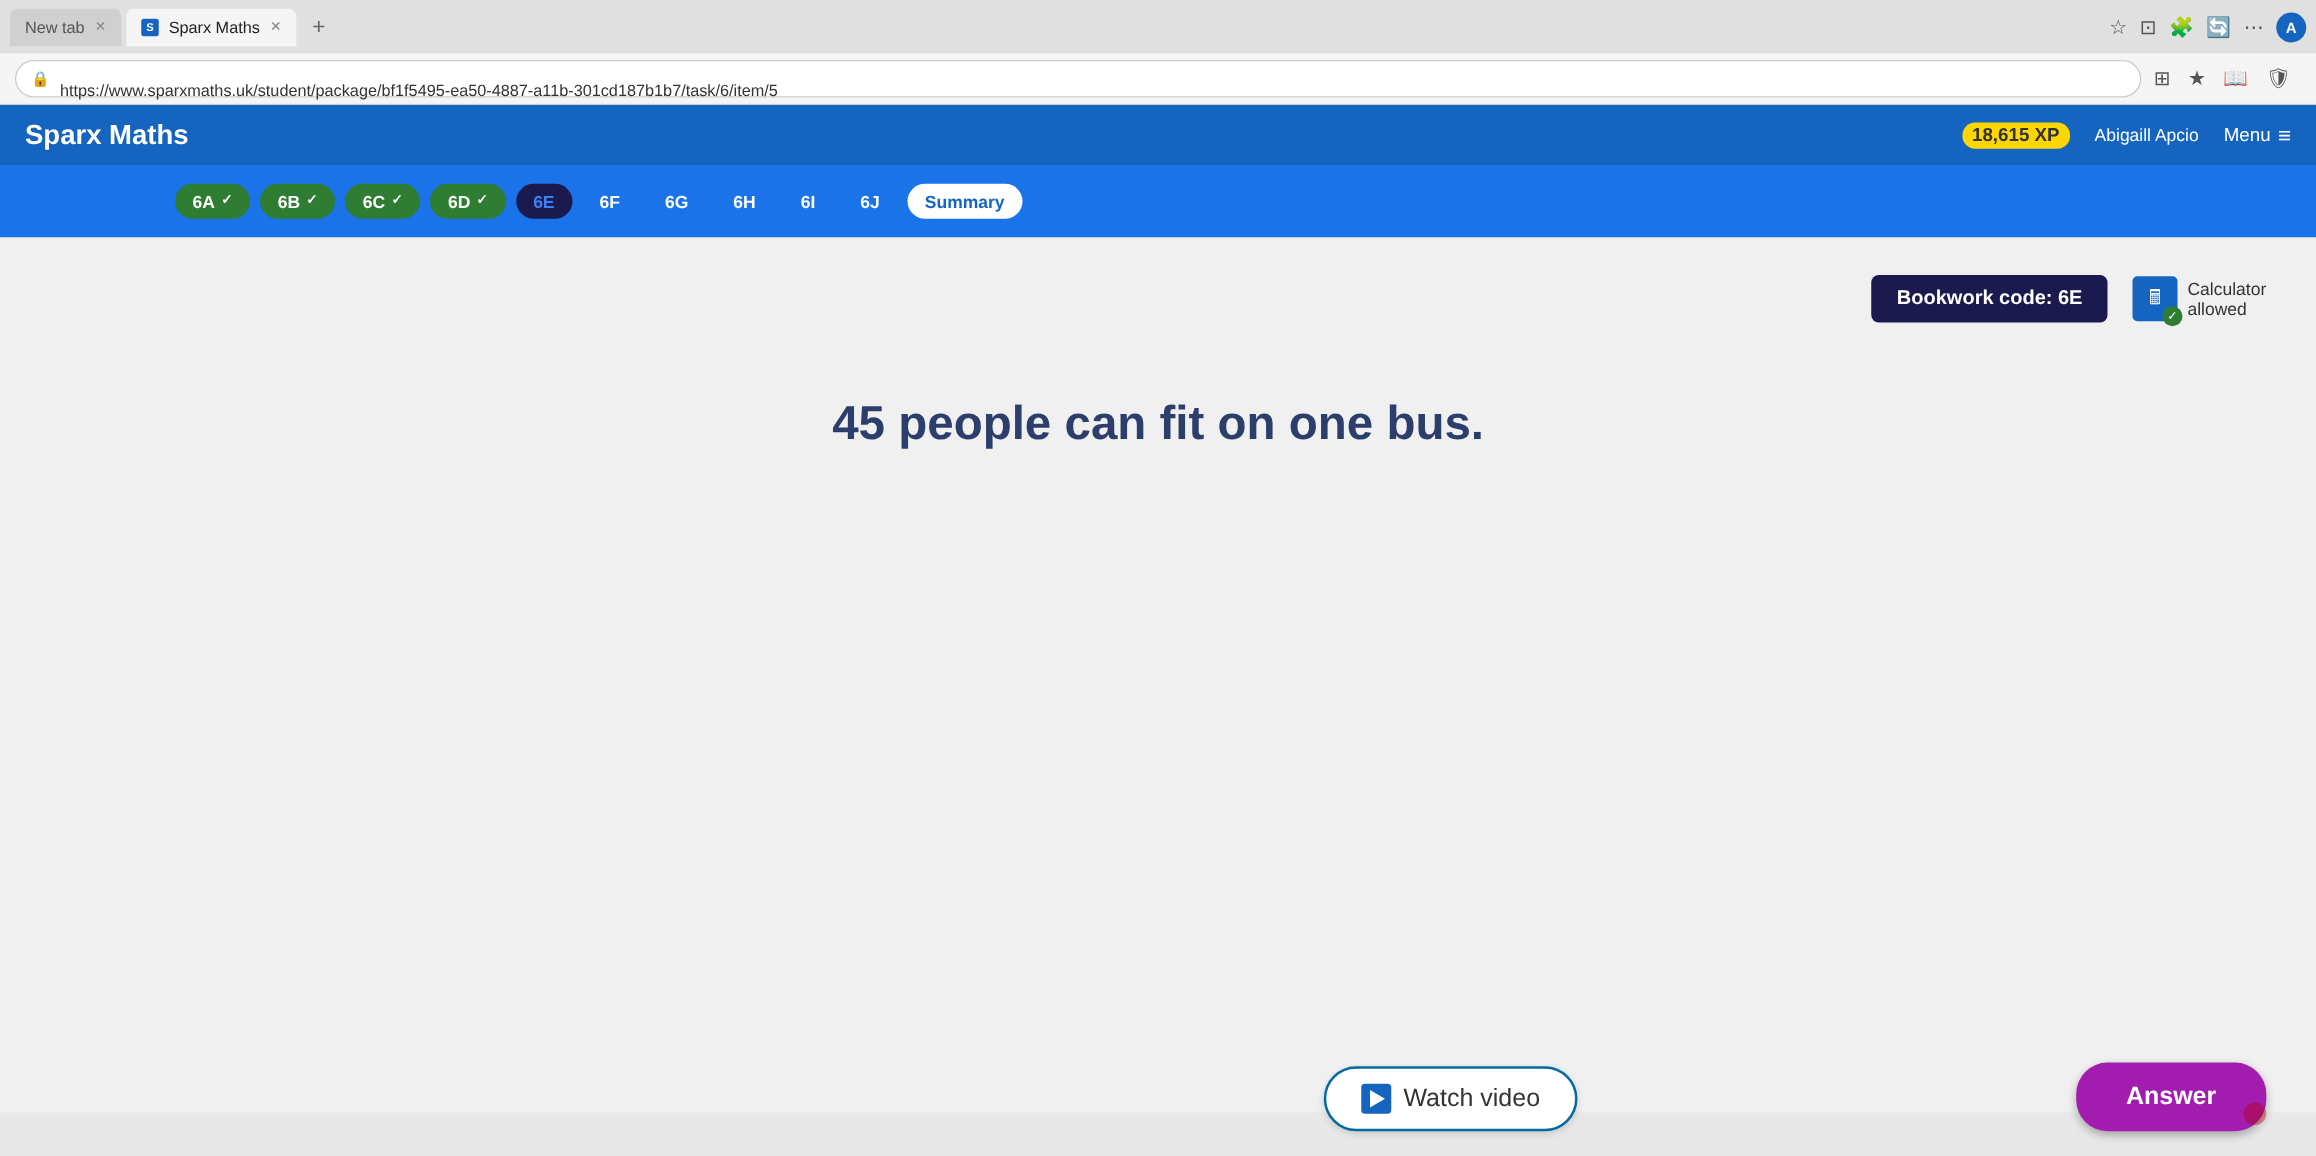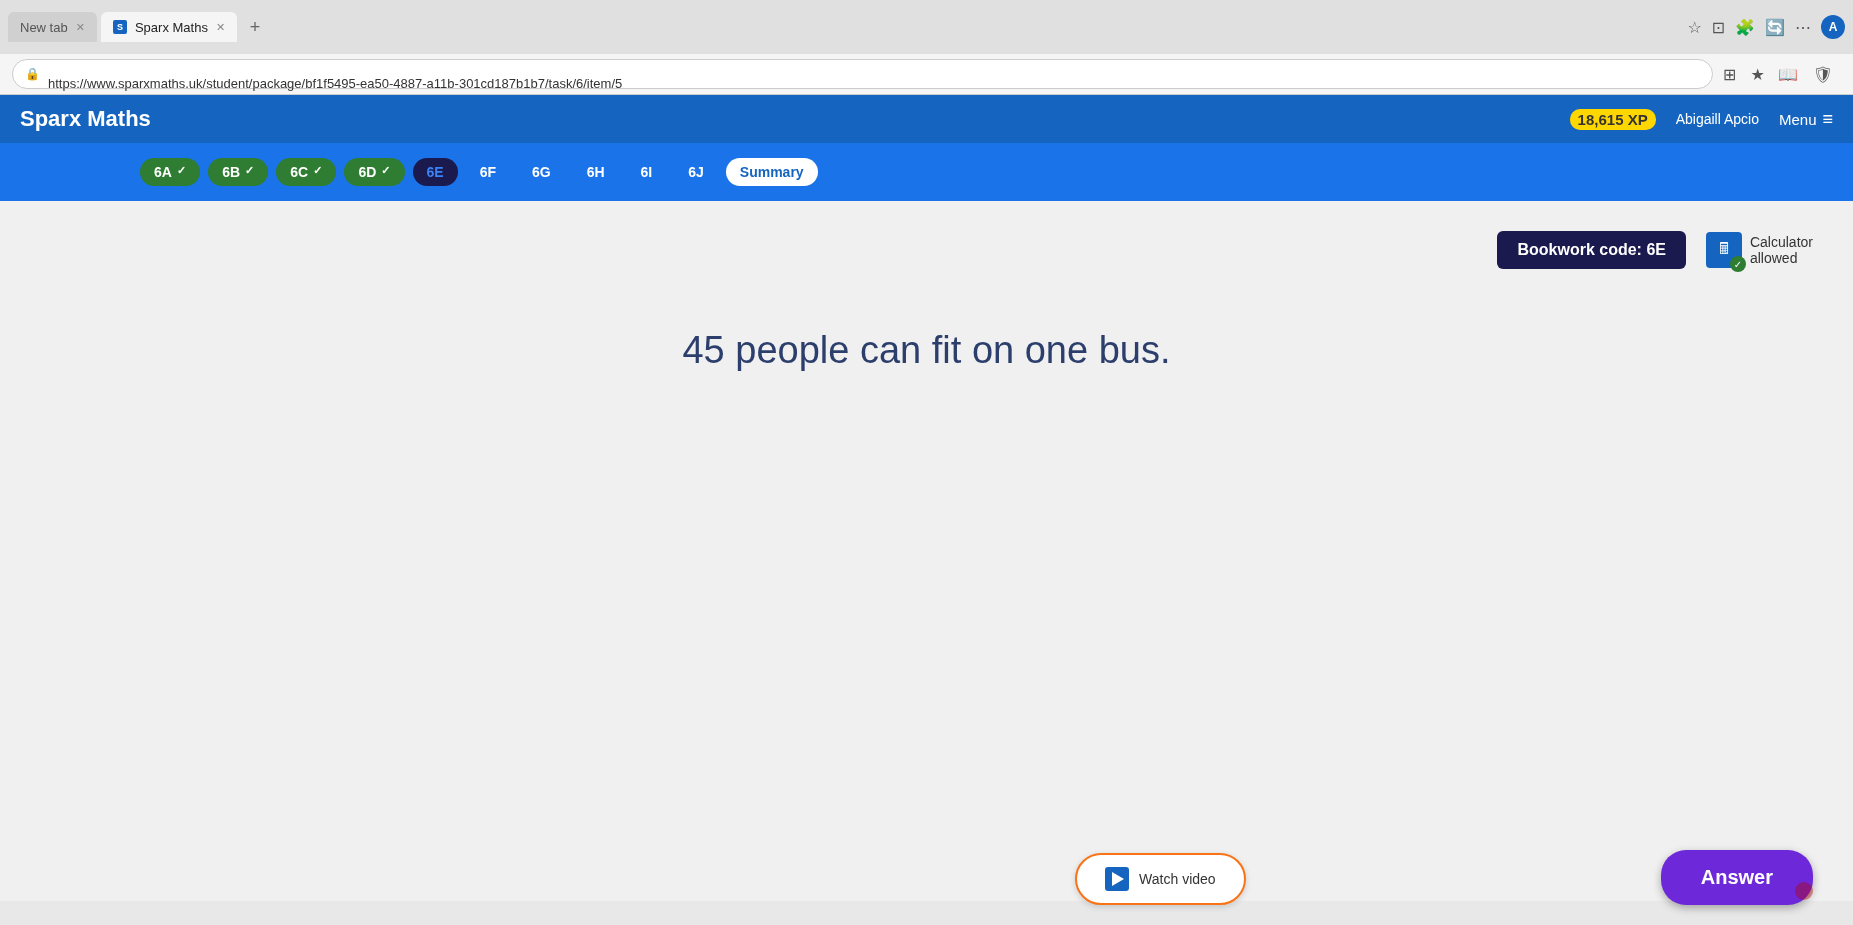--- a/index.html
+++ b/index.html
@@ -14,21 +14,21 @@
     
     .browser-chrome {
       background: #f0f0f0;
       border-bottom: 1px solid #ccc;
     }
 
     .tab-bar {
       display: flex;
       align-items: center;
       background: #e0e0e0;
-      height: 54px;
+      height: 43px;
       padding: 0 8px;
       gap: 4px;
     }
 
     .tab {
       display: flex;
       align-items: center;
       height: 30px;
       padding: 0 12px;
       border-radius: 6px 6px 0 0;
@@ -282,21 +282,21 @@
       width: 100%;
       max-width: 1100px;
       margin: 60px auto 0 auto;
       text-align: center;
     }
 
     .question-line1 {
       font-size: 38px;
       color: #2c3e6b;
       margin-bottom: 56px;
-      font-weight: 400;
+      font-weight: 700;
     }
 
     .question-line2 {
       font-size: 42px;
       color: #2c3e6b;
       font-weight: 400;
       text-align: left;
       line-height: 1.4;
     }
 
@@ -312,24 +312,24 @@
       padding: 0 40px 20px 40px;
       pointer-events: none;
     }
 
     .watch-video-btn {
       pointer-events: all;
       display: flex;
       align-items: center;
       gap: 10px;
       background: white;
-      border: 2px solid #f97316;
+      border: 2px solid #0369a1;
       border-radius: 30px;
       padding: 12px 28px;
-      font-size: 14px;
+      font-size: 20px;
       color: #333;
       cursor: pointer;
       font-weight: 500;
       box-shadow: 0 2px 6px rgba(0,0,0,0.15);
     }
 
     .video-icon {
       width: 24px;
       height: 24px;
       background: #1565c0;
@@ -343,21 +343,21 @@
       width: 0;
       height: 0;
       border-top: 7px solid transparent;
       border-bottom: 7px solid transparent;
       border-left: 12px solid white;
       margin-left: 2px;
     }
 
     .answer-btn {
       pointer-events: all;
-      background: #6d28d9;
+      background: #a21caf;
       color: white;
       border: none;
       border-radius: 25px;
       padding: 16px 40px;
       font-size: 20px;
       font-weight: 600;
       cursor: pointer;
       box-shadow: 0 3px 8px rgba(0,0,0,0.3);
     }
 

